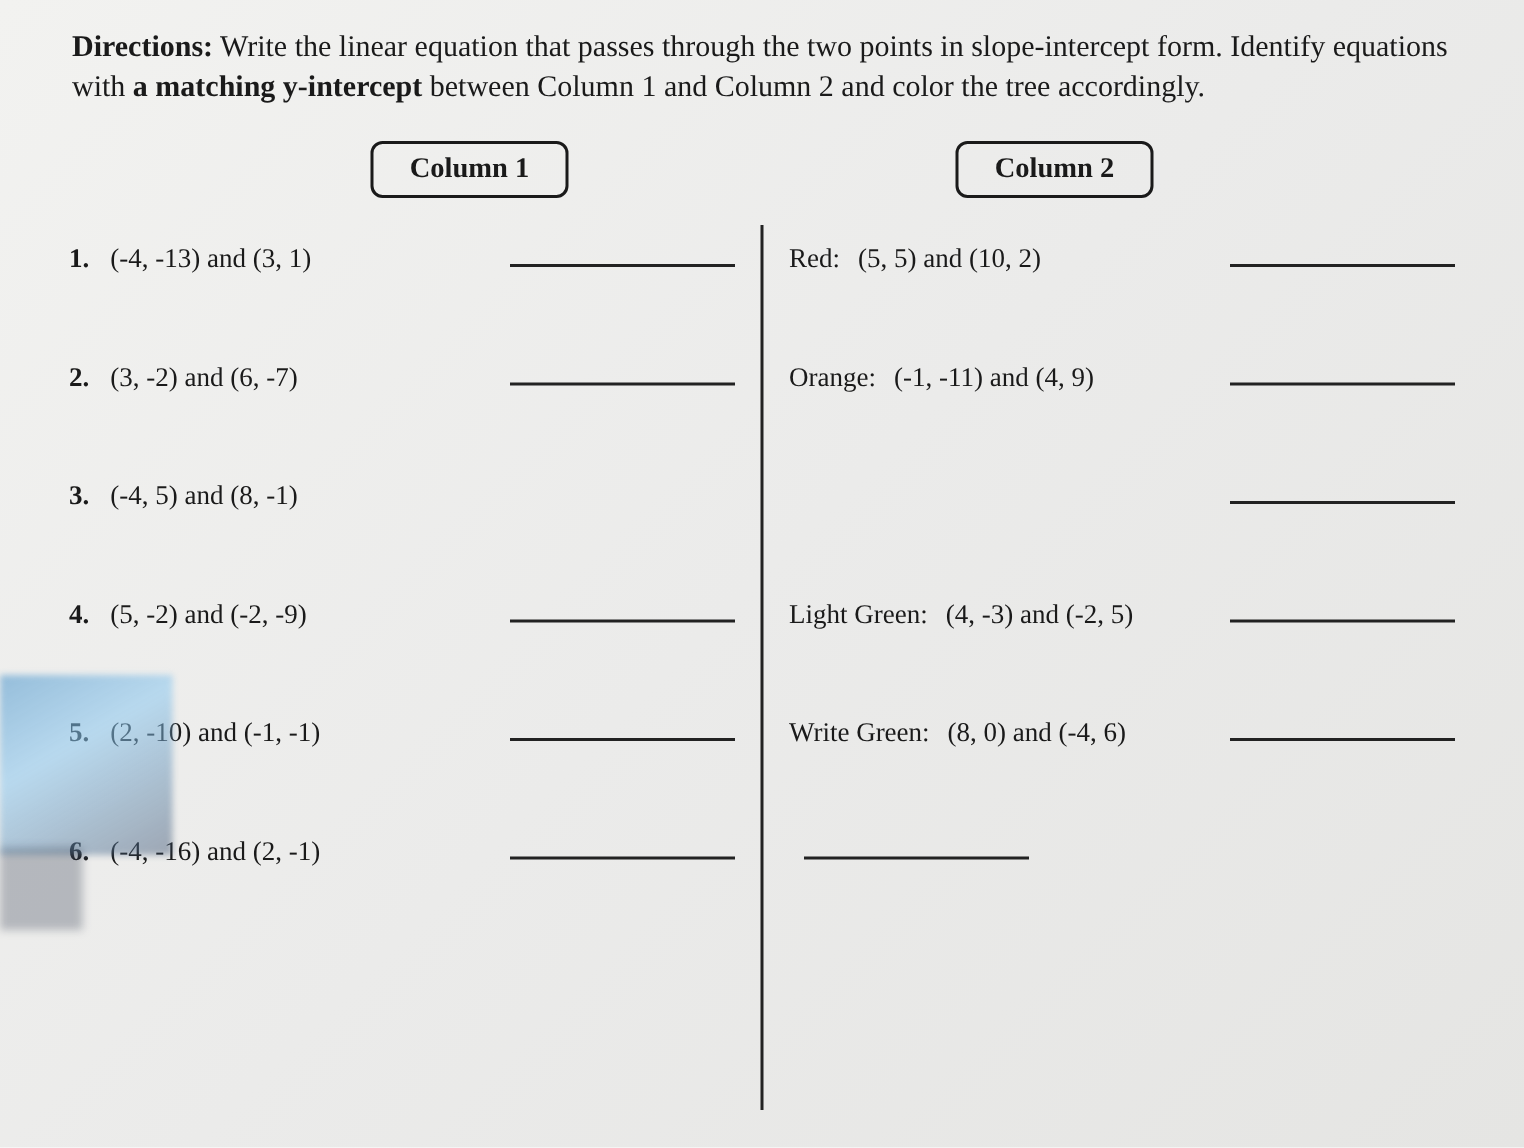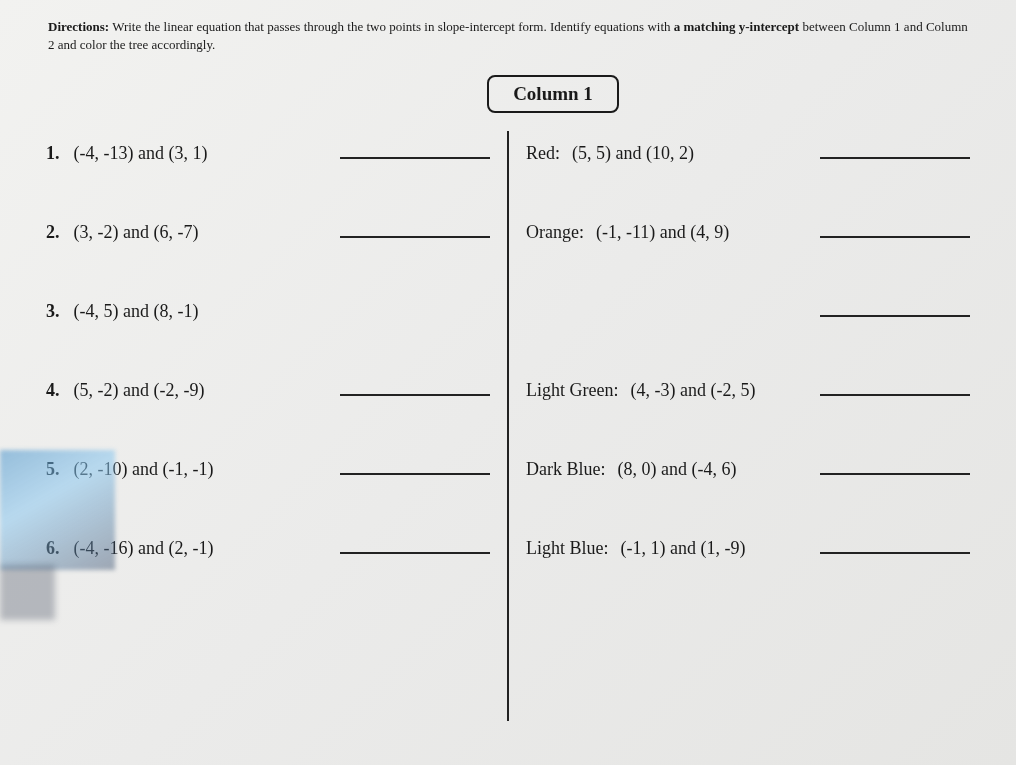--- a/index.html
+++ b/index.html
@@ -6,21 +6,21 @@
     body {
       width: 1016px;
       height: 765px;
       background: linear-gradient(135deg, #f2f2f0 0%, #ebebea 50%, #e5e5e3 100%);
       font-family: Georgia, 'Times New Roman', serif;
       color: #1a1a1a;
       padding: 18px 28px 10px 28px;
       position: relative;
     }
     .directions {
-      font-size: 13px;
+      font-size: 20px;
       line-height: 1.35;
       margin-bottom: 22px;
       padding: 0 20px;
       text-align: left;
     }
     .directions .label { font-weight: bold; }
     .bold { font-weight: bold; }
     .headers {
       display: flex;
       justify-content: space-around;
@@ -92,20 +92,21 @@
   </style>
 </head>
 <body>
 
 <div class="directions">
   <span class="label">Directions:</span><span> Write the linear equation that passes through the two points in slope-intercept form. Identify equations with </span><span class="bold">a matching y-intercept</span><span> between Column 1 and Column 2 and color the tree accordingly.</span>
 </div>
 
 <div class="headers">
   <div class="col-header left">Column 1</div>
+  <div class="col-header right">Column 2</div>
 </div>
 
 <div class="worksheet">
   <div class="divider"></div>
 
   <div class="row">
     <div class="cell">
       <span class="content">
         <span class="num">1.</span>
         <span>(-4, -13) and (3, 1)</span>
@@ -168,40 +169,36 @@
   <div class="row">
     <div class="cell">
       <span class="content">
         <span class="num">5.</span>
         <span>(2, -10) and (-1, -1)</span>
       </span>
       <span class="blank"></span>
     </div>
     <div class="cell">
       <span class="content">
-        <span class="color-label">Dark Blue:</span>
+        <span class="color-label">Write Green:</span>
         <span>(8, 0) and (-4, 6)</span>
       </span>
       <span class="blank"></span>
     </div>
   </div>
 
   <div class="row">
     <div class="cell">
       <span class="content">
         <span class="num">6.</span>
         <span>(-4, -16) and (2, -1)</span>
       </span>
       <span class="blank"></span>
     </div>
     <div class="cell">
-      <span class="content">
-        <span class="color-label">Light Blue:</span>
-        <span>(-1, 1) and (1, -9)</span>
-      </span>
       <span class="blank"></span>
     </div>
   </div>
 
 </div>
 
 <div class="reflection"></div>
 <div class="reflection2"></div>
 
 </body></html>

